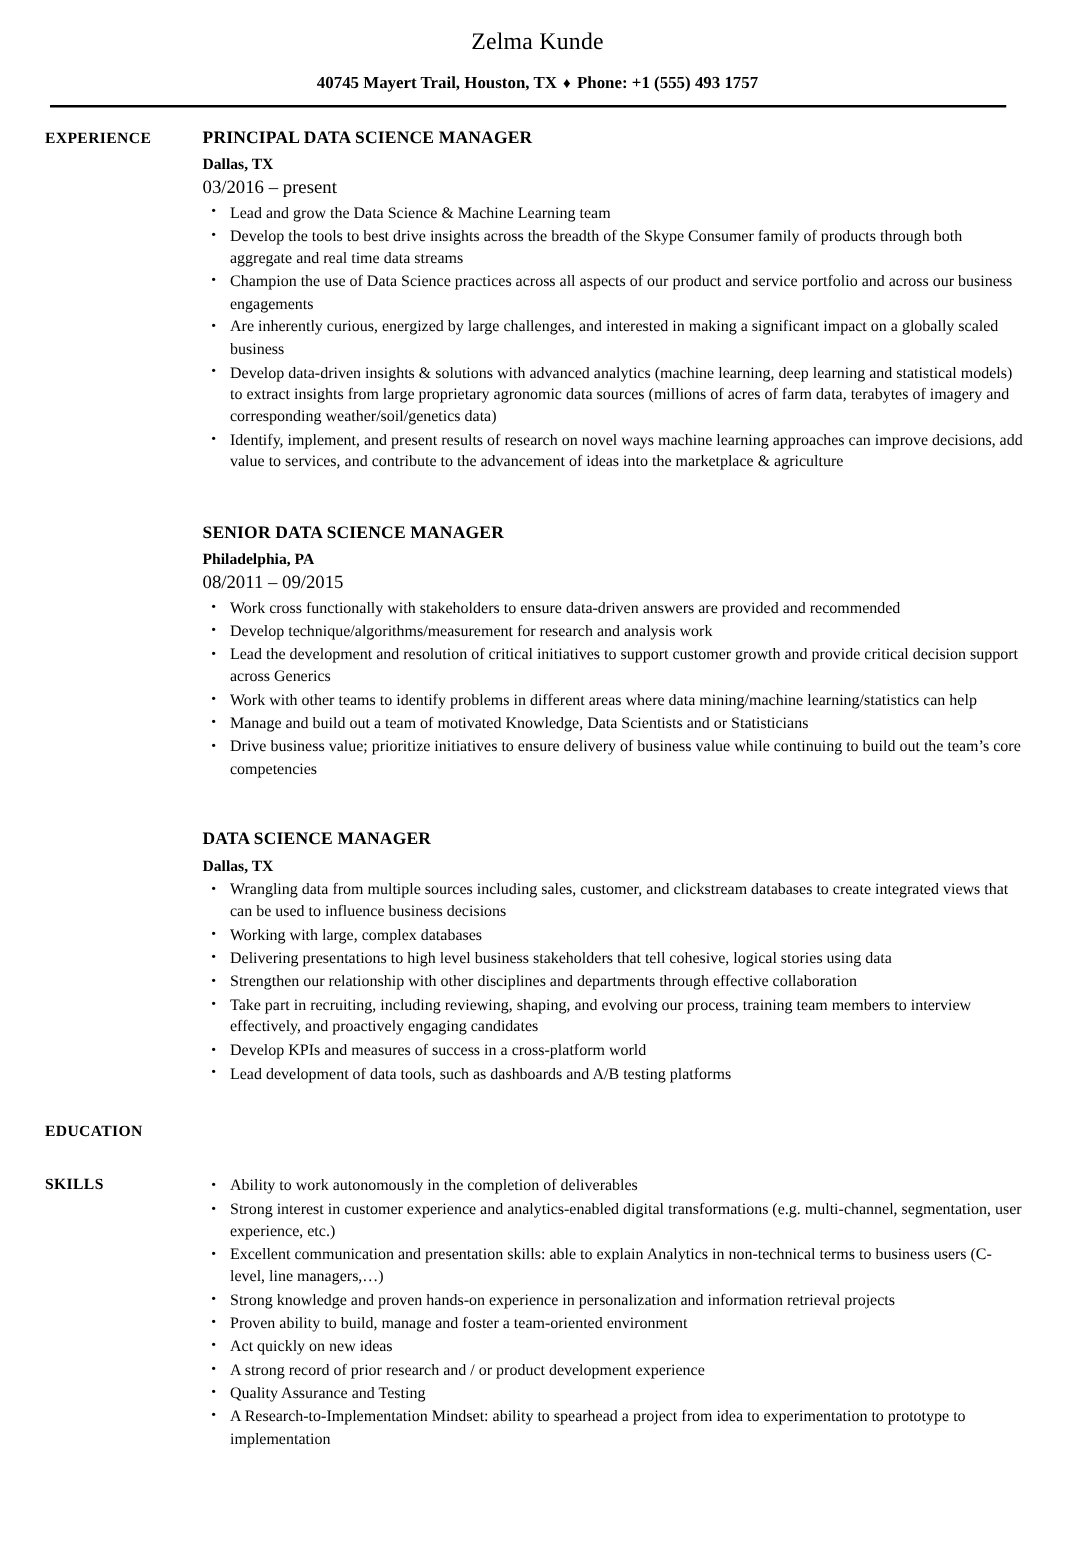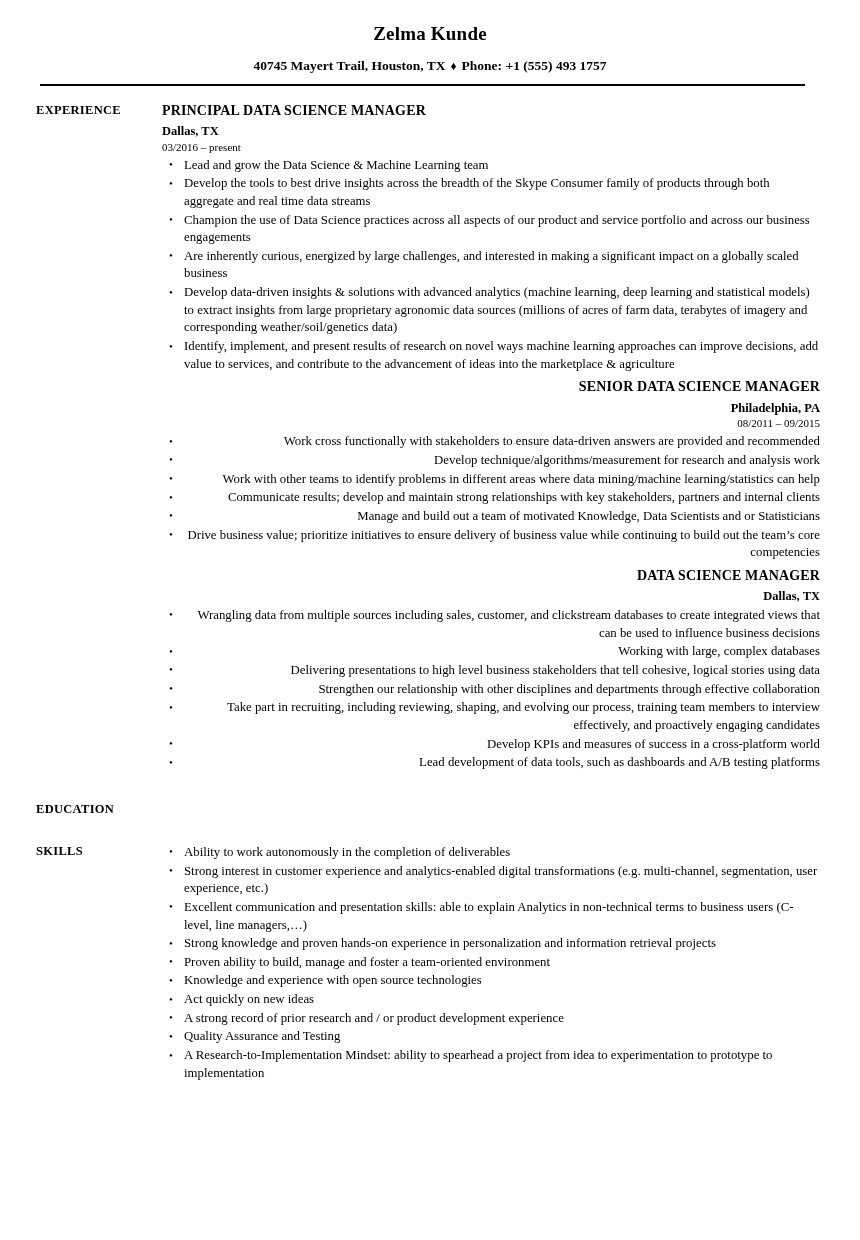--- a/index.html
+++ b/index.html
@@ -24,21 +24,21 @@
     position: relative;
   }
 
   
   .resume-header {
     padding-top: 22px;
     text-align: center;
   }
   .candidate-name {
     font-size: 19px;
-    font-weight: bold;
+    font-weight: normal;
     letter-spacing: 0.2px;
     line-height: 1.25;
     margin: 0;
   }
   .contact-line {
     font-size: 13.5px;
     font-weight: bold;
     margin-top: 12px;
     line-height: 1.25;
   }
@@ -72,36 +72,36 @@
     min-width: 0;
     padding-left: 6px;
   }
 
   #experience-section { margin-top: 16px; }
   #education-section { margin-top: 29px; }
   #skills-section { margin-top: 26px; justify-content: flex-end; }
 
   
   .job-entry { margin-bottom: 0; }
-  .job-entry + .job-entry { margin-top: 5px; text-align: right; }
+  .job-entry + .job-entry { margin-top: 39px; }
 
   .job-title {
     font-size: 14px;
     font-weight: bold;
     letter-spacing: 0.15px;
     line-height: 1.3;
   }
   .job-location {
     font-size: 12.5px;
     font-weight: bold;
     line-height: 1.35;
     margin-top: 3px;
   }
   .job-dates {
-    font-size: 11px;
+    font-size: 15px;
     line-height: 1.35;
     margin-top: 0px;
   }
 
   
   ul.bullets {
     list-style: none;
     margin: 2px 0 0 0;
     padding: 0;
   }
@@ -168,22 +168,22 @@
         </ul>
       </div>
 
       <div class="job-entry">
         <div class="job-title">SENIOR DATA SCIENCE MANAGER</div>
         <div class="job-location">Philadelphia, PA</div>
         <div class="job-dates">08/2011 – 09/2015</div>
         <ul class="bullets">
           <li>Work cross functionally with stakeholders to ensure data-driven answers are provided and recommended</li>
           <li>Develop technique/algorithms/measurement for research and analysis work</li>
+          <li>Lead the development and resolution of critical initiatives to support customer growth and provide critical decision support across Generics</li>
           <li>Work with other teams to identify problems in different areas where data mining/machine learning/statistics can help</li>
-          <li>Communicate results; develop and maintain strong relationships with key stakeholders, partners and internal clients</li>
           <li>Manage and build out a team of motivated Knowledge, Data Scientists and or Statisticians</li>
           <li>Drive business value; prioritize initiatives to ensure delivery of business value while continuing to build out the team’s core competencies</li>
         </ul>
       </div>
 
       <div class="job-entry">
         <div class="job-title">DATA SCIENCE MANAGER</div>
         <div class="job-location">Dallas, TX</div>
         <ul class="bullets">
           <li>Wrangling data from multiple sources including sales, customer, and clickstream databases to create integrated views that can be used to influence business decisions</li>
@@ -205,21 +205,20 @@
 
   <div class="section" id="skills-section">
     <div class="section-label">SKILLS</div>
     <div class="section-body skills-body">
       <ul class="bullets">
         <li>Ability to work autonomously in the completion of deliverables</li>
         <li>Strong interest in customer experience and analytics-enabled digital transformations (e.g. multi-channel, segmentation, user experience, etc.)</li>
         <li>Excellent communication and presentation skills: able to explain Analytics in non-technical terms to business users (C-level, line managers,…)</li>
         <li>Strong knowledge and proven hands-on experience in personalization and information retrieval projects</li>
         <li>Proven ability to build, manage and foster a team-oriented environment</li>
-        <li>Knowledge and experience with open source technologies</li>
         <li>Act quickly on new ideas</li>
         <li>A strong record of prior research and / or product development experience</li>
         <li>Quality Assurance and Testing</li>
         <li>A Research-to-Implementation Mindset: ability to spearhead a project from idea to experimentation to prototype to implementation</li>
       </ul>
     </div>
   </div>
 
 </div>
 

